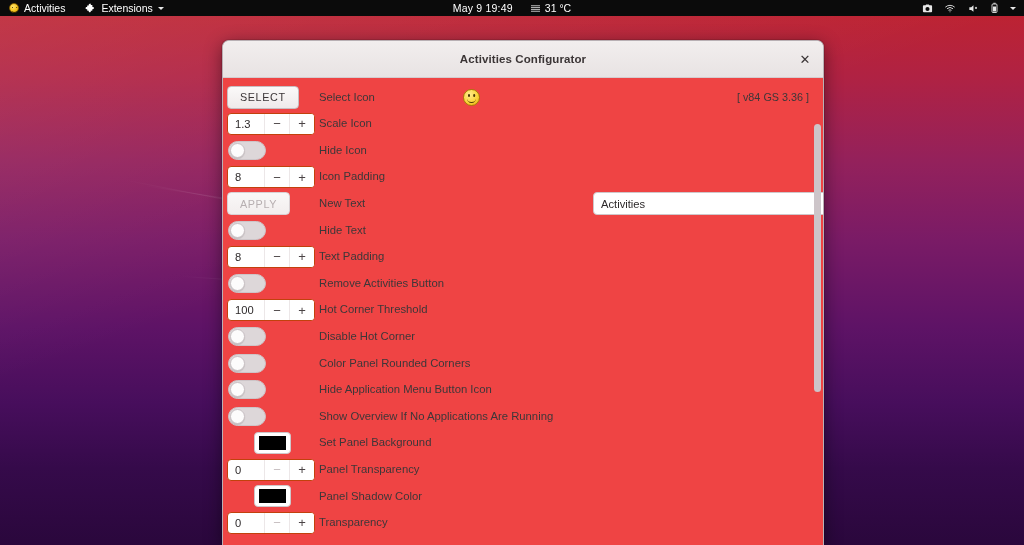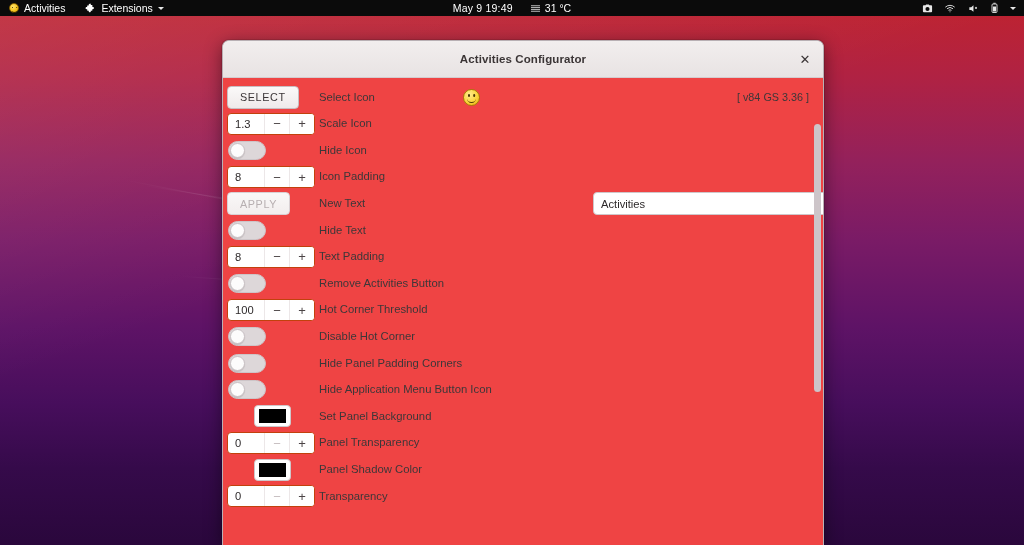--- a/index.html
+++ b/index.html
@@ -454,36 +454,46 @@
         </div>
       </div>
 
       <div class="row">
         <div class="ctrl-col">
           <div class="toggle">
               <span class="knob"></span>
             </div>
         </div>
         <div class="row-label-col">
-          <span class="lbl">Hide Panel Padding Corners</span>
+          <span class="lbl">Color Panel Rounded Corners</span>
         </div>
       </div>
 
       <div class="row">
         <div class="ctrl-col">
           <div class="toggle">
               <span class="knob"></span>
             </div>
         </div>
         <div class="row-label-col">
           <span class="lbl">Hide Application Menu Button Icon</span>
         </div>
       </div>
 
 
+      <div class="row">
+        <div class="ctrl-col">
+          <div class="toggle">
+              <span class="knob"></span>
+            </div>
+        </div>
+        <div class="row-label-col">
+          <span class="lbl">Show Overview If No Applications Are Running</span>
+        </div>
+      </div>
 
       <div class="row">
         <div class="ctrl-col">
           <div class="swatch">
             <span class="chip" style="background: rgb(0, 0, 0);"></span>
           </div>
         </div>
         <div class="row-label-col">
           <span class="lbl">Set Panel Background</span>
         </div>

